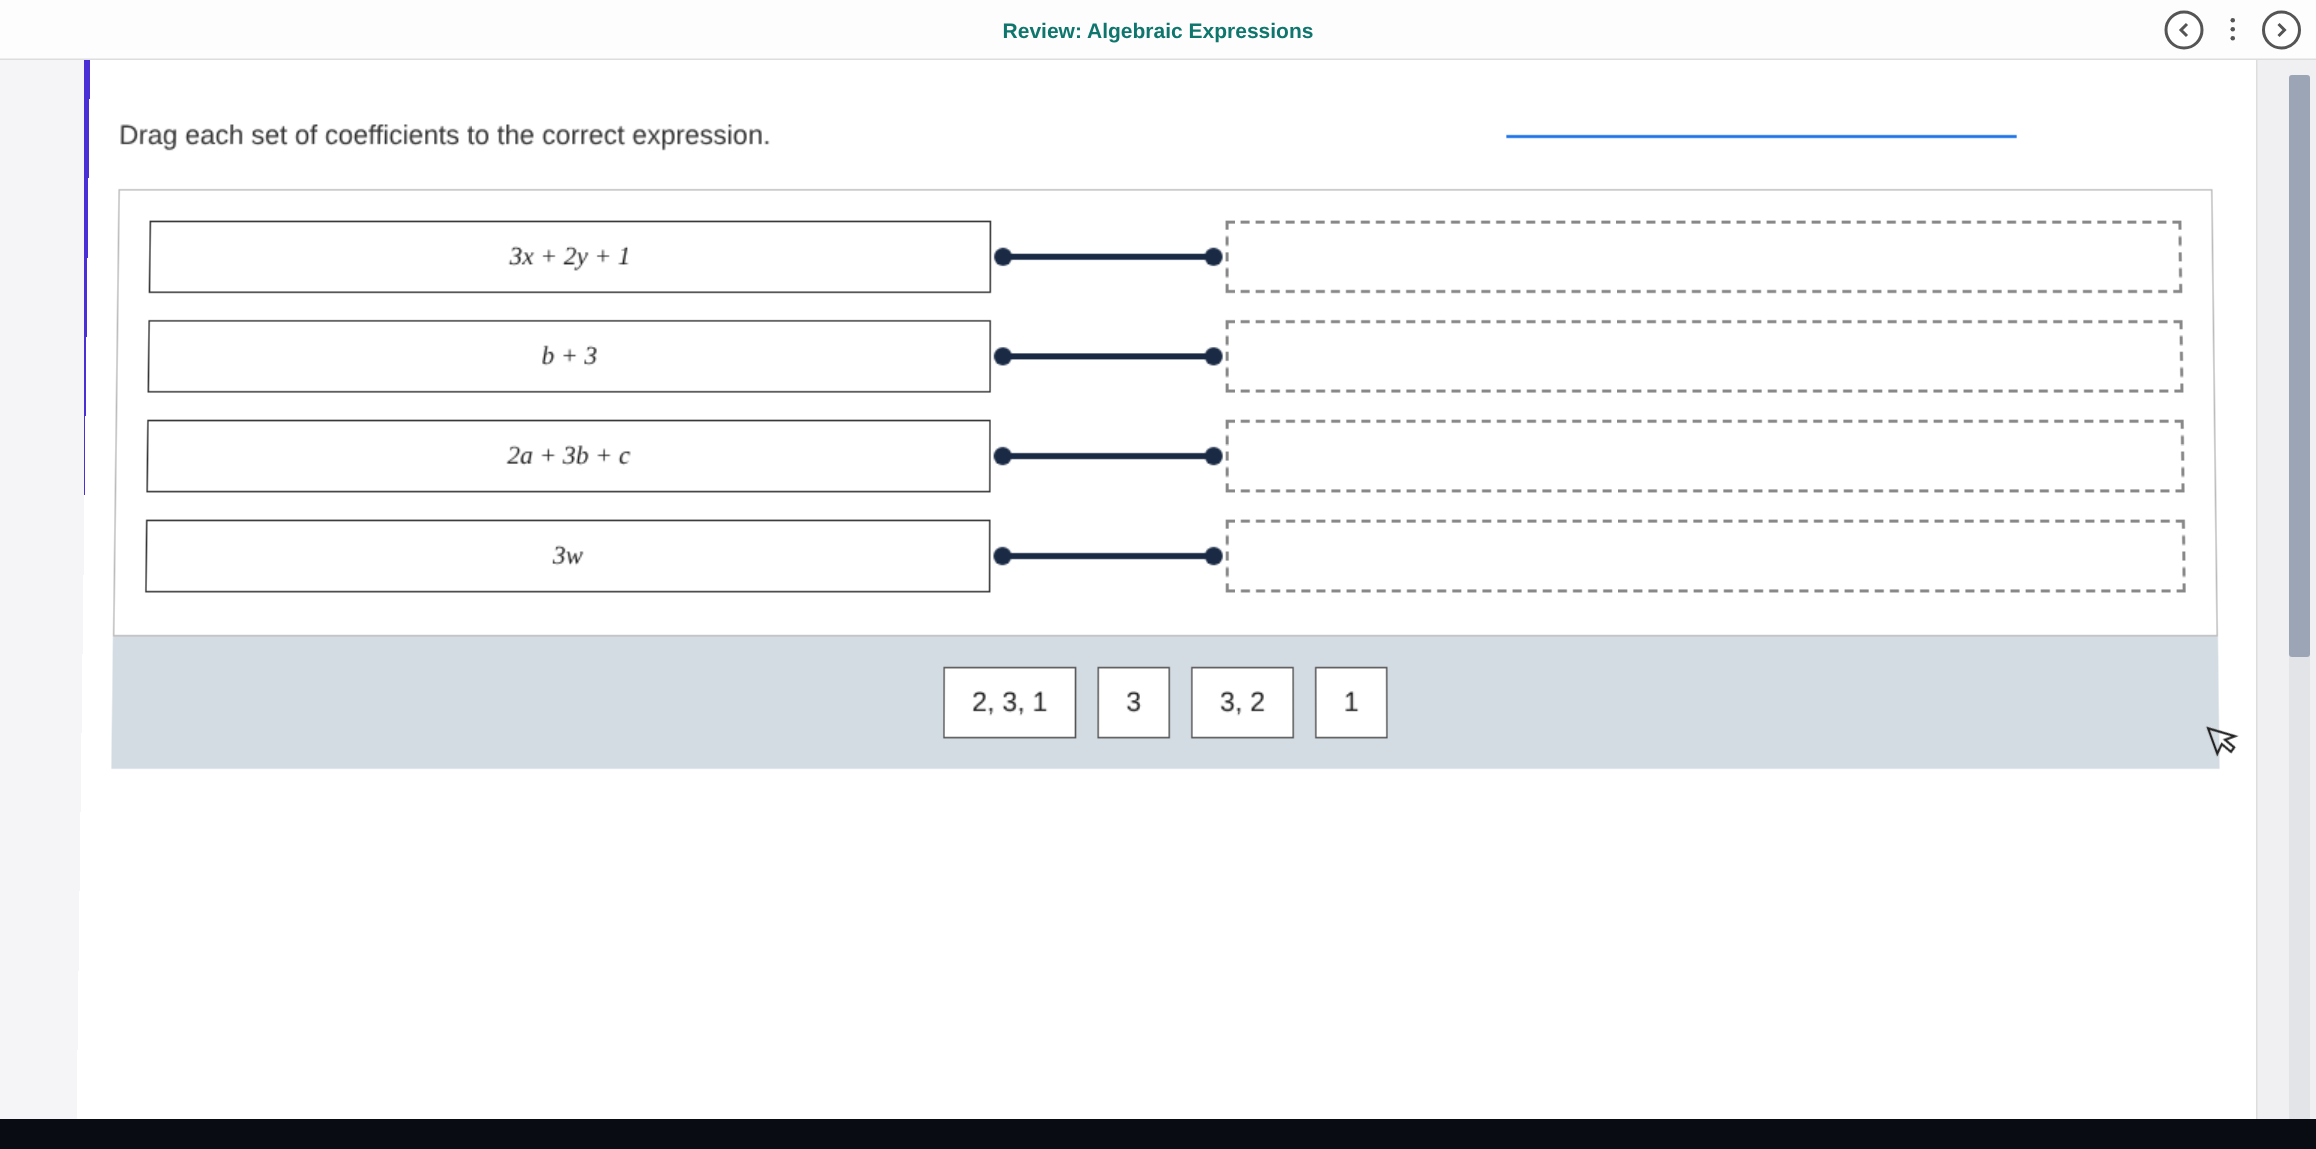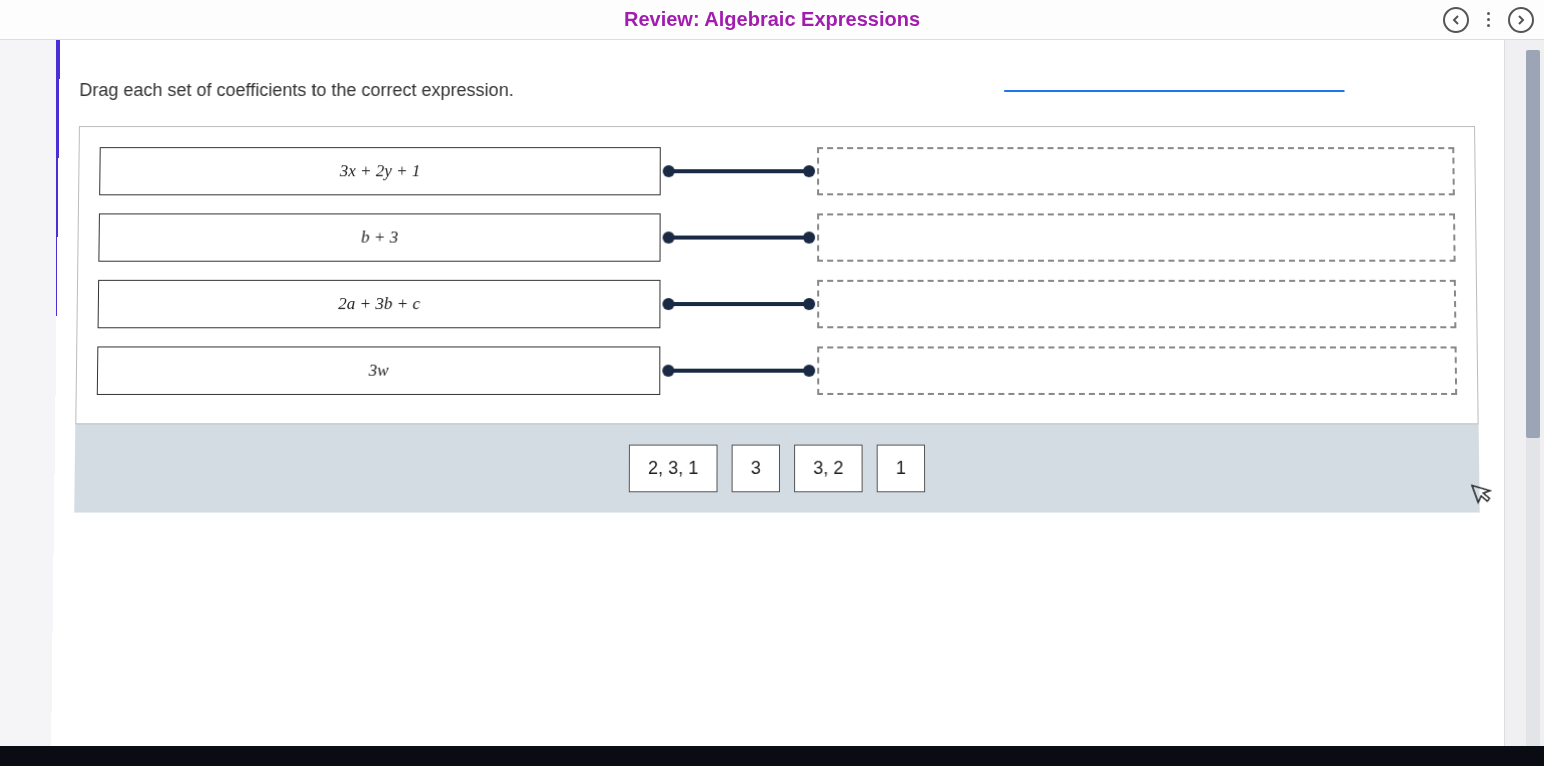--- a/index.html
+++ b/index.html
@@ -20,22 +20,22 @@
       height: 40px;
       background: #fdfdfd;
       border-bottom: 1px solid #ddd;
       display: flex;
       align-items: center;
       justify-content: center;
       position: relative;
     }
     .header-title {
       font-weight: bold;
-      font-size: 20px;
-      color: #a21caf;
+      font-size: 14px;
+      color: #0f766e;
       text-align: right;
     }
     .header-controls {
       position: absolute;
       right: 10px;
       top: 50%;
       transform: translateY(-50%);
       display: flex;
       align-items: center;
       gap: 14px;

